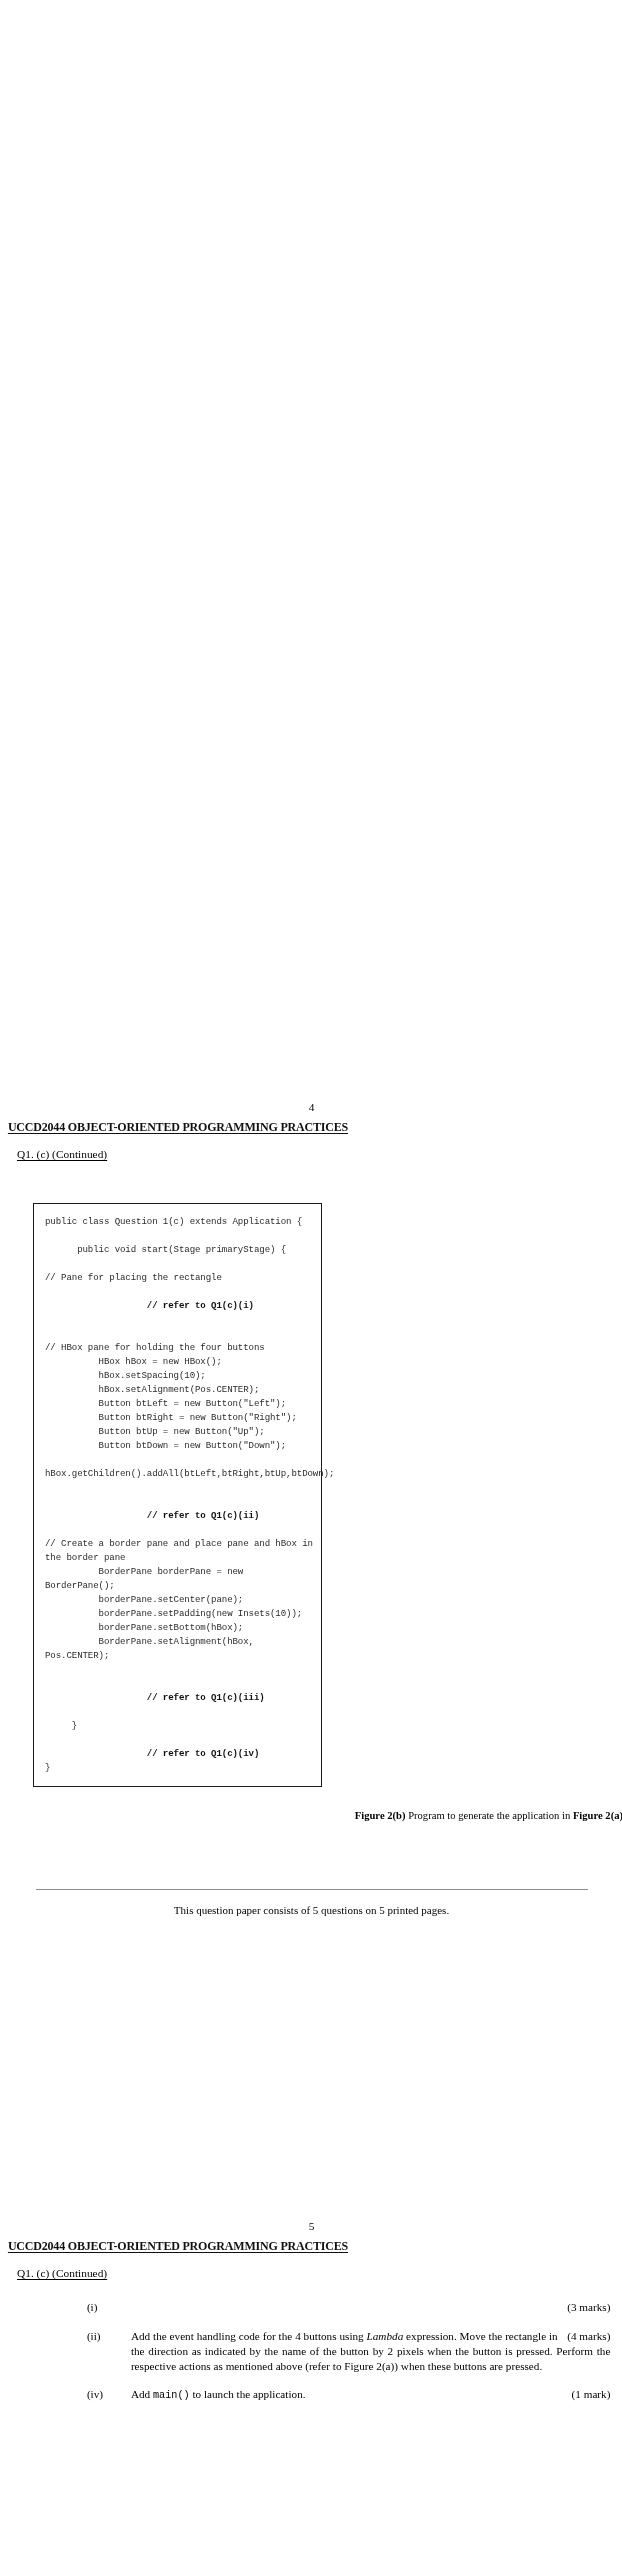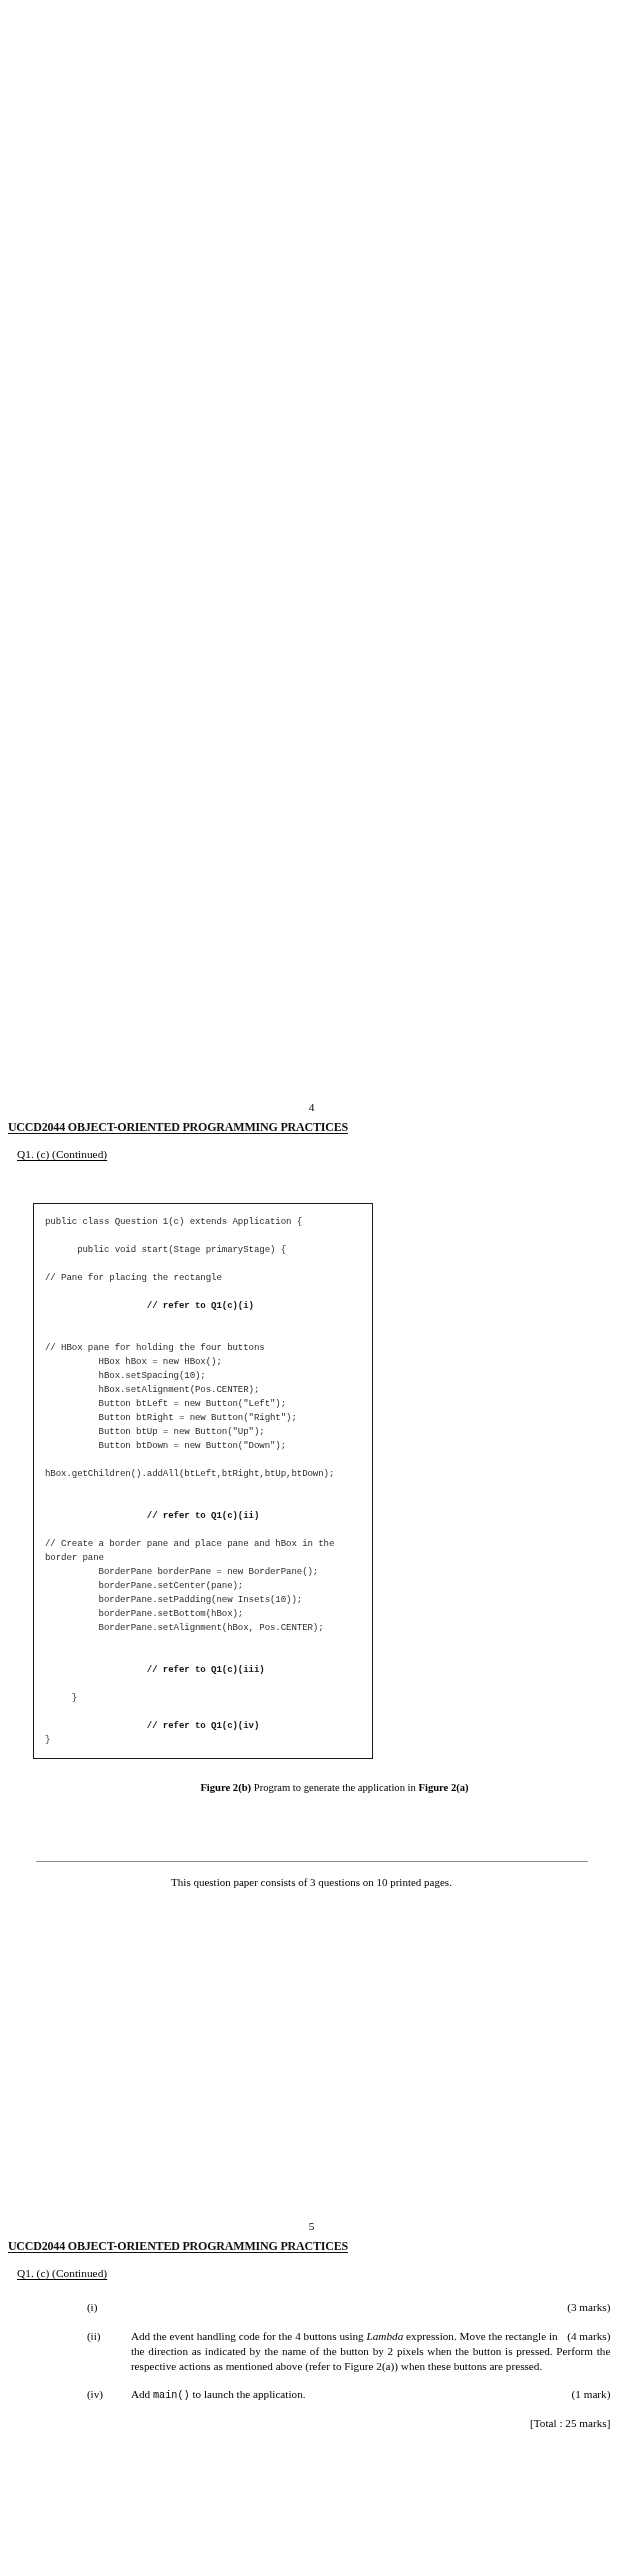--- a/index.html
+++ b/index.html
@@ -49,21 +49,21 @@
     padding-left: 17px;
     font-size: 11.4px;
     text-decoration: underline;
     text-underline-offset: 1.6px;
     line-height: 1.3;
   }
 
   
   .code-box {
     margin: 41px 0 0 33px;
-    width: 340px;
+    width: 289px;
     border: 1px solid #1a1a1a;
     background: #ffffff;
     padding: 11px 7.9px 11px 11px;
     box-sizing: border-box;
   }
   .code-lines {
     font-family: "Liberation Mono", "DejaVu Sans Mono", monospace;
     font-size: 9.1px;
     line-height: 14px;
     white-space: pre-wrap;
@@ -73,21 +73,21 @@
   .code-line { white-space: pre-wrap; min-height: 14px; }
   .code-line.blank { min-height: 14px; }
   .code-line.refer {
     font-weight: bold;
     color: #111;
   }
 
   
   .figure-caption {
     margin-top: 22px;
-    text-align: center;
+    text-align: right;
     font-size: 10.6px;
     line-height: 1.4;
     margin-left: 46px;
   }
   .figure-caption b { font-weight: bold; }
 
   
   .footer-rule {
     margin: 65px auto 0 auto;
     width: 552px;
@@ -159,21 +159,21 @@
     <div class="code-box">
       <div class="code-lines" id="code-lines"><div class="code-line">public class Question 1(c) extends Application {</div><div class="code-line blank">&nbsp;</div><div class="code-line">      public void start(Stage primaryStage) {</div><div class="code-line blank">&nbsp;</div><div class="code-line">// Pane for placing the rectangle</div><div class="code-line blank">&nbsp;</div><div class="code-line refer">                   // refer to Q1(c)(i)</div><div class="code-line blank">&nbsp;</div><div class="code-line blank">&nbsp;</div><div class="code-line">// HBox pane for holding the four buttons</div><div class="code-line">          HBox hBox = new HBox();</div><div class="code-line">          hBox.setSpacing(10);</div><div class="code-line">          hBox.setAlignment(Pos.CENTER);</div><div class="code-line">          Button btLeft = new Button("Left");</div><div class="code-line">          Button btRight = new Button("Right");</div><div class="code-line">          Button btUp = new Button("Up");</div><div class="code-line">          Button btDown = new Button("Down");</div><div class="code-line blank">&nbsp;</div><div class="code-line">hBox.getChildren().addAll(btLeft,btRight,btUp,btDown);</div><div class="code-line blank">&nbsp;</div><div class="code-line blank">&nbsp;</div><div class="code-line refer">                   // refer to Q1(c)(ii)</div><div class="code-line blank">&nbsp;</div><div class="code-line">// Create a border pane and place pane and hBox in the border pane</div><div class="code-line">          BorderPane borderPane = new BorderPane();</div><div class="code-line">          borderPane.setCenter(pane);</div><div class="code-line">          borderPane.setPadding(new Insets(10));</div><div class="code-line">          borderPane.setBottom(hBox);</div><div class="code-line">          BorderPane.setAlignment(hBox, Pos.CENTER);</div><div class="code-line blank">&nbsp;</div><div class="code-line blank">&nbsp;</div><div class="code-line refer">                   // refer to Q1(c)(iii)</div><div class="code-line blank">&nbsp;</div><div class="code-line">     }</div><div class="code-line blank">&nbsp;</div><div class="code-line refer">                   // refer to Q1(c)(iv)</div><div class="code-line">}</div></div>
     </div>
 
     <div class="figure-caption">
       <b>Figure 2(b)</b><span> Program to generate the application in </span><b>Figure 2(a)</b>
     </div>
 
     <div class="footer-rule"></div>
 
-    <div class="footer-note">This question paper consists of 3 questions on 10 printed pages.</div>
+    <div class="footer-note">This question paper consists of 5 questions on 5 printed pages.</div>
   </div>
 
 </div>
 
 <div class="page" id="page-5">
 
   <div style="position:absolute; top:22px; left:0; width:623px;">
     <div class="page-number">5</div>
 
     <div class="doc-header">UCCD2044 OBJECT-ORIENTED PROGRAMMING PRACTICES</div>
@@ -188,17 +188,16 @@
         <div class="item">
           <div class="item-marker">(ii)</div>
           <div class="item-body"><span class="marks">(4 marks)</span><span>Add the event handling code for the 4 buttons using <i>Lambda</i> expression. Move the rectangle in the direction as indicated by the name of the button by 2 pixels when the button is pressed. Perform the respective actions as mentioned above (refer to Figure 2(a)) when these buttons are pressed.</span></div>
         </div>
         <div class="item">
           <div class="item-marker">(iv)</div>
           <div class="item-body"><span class="marks">(1 mark)</span><span>Add <span class="mono-inline">main()</span> to launch the application.</span></div>
         </div>
       </div>
 
-    <div class="total-line">[Total : 25 marks]</div>
   </div>
 
 </div>
 
 
 </body></html>

